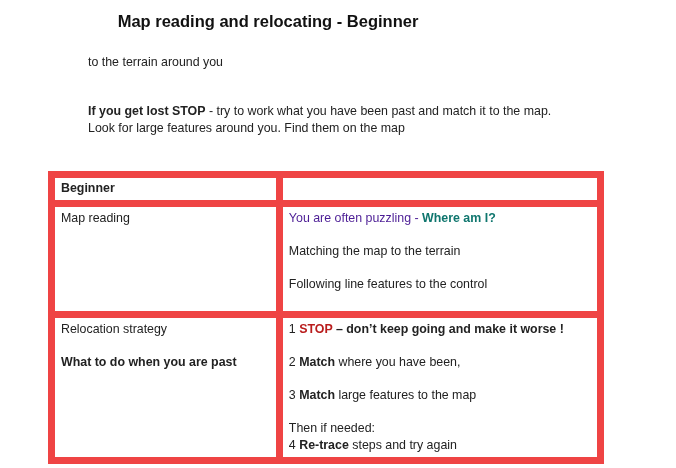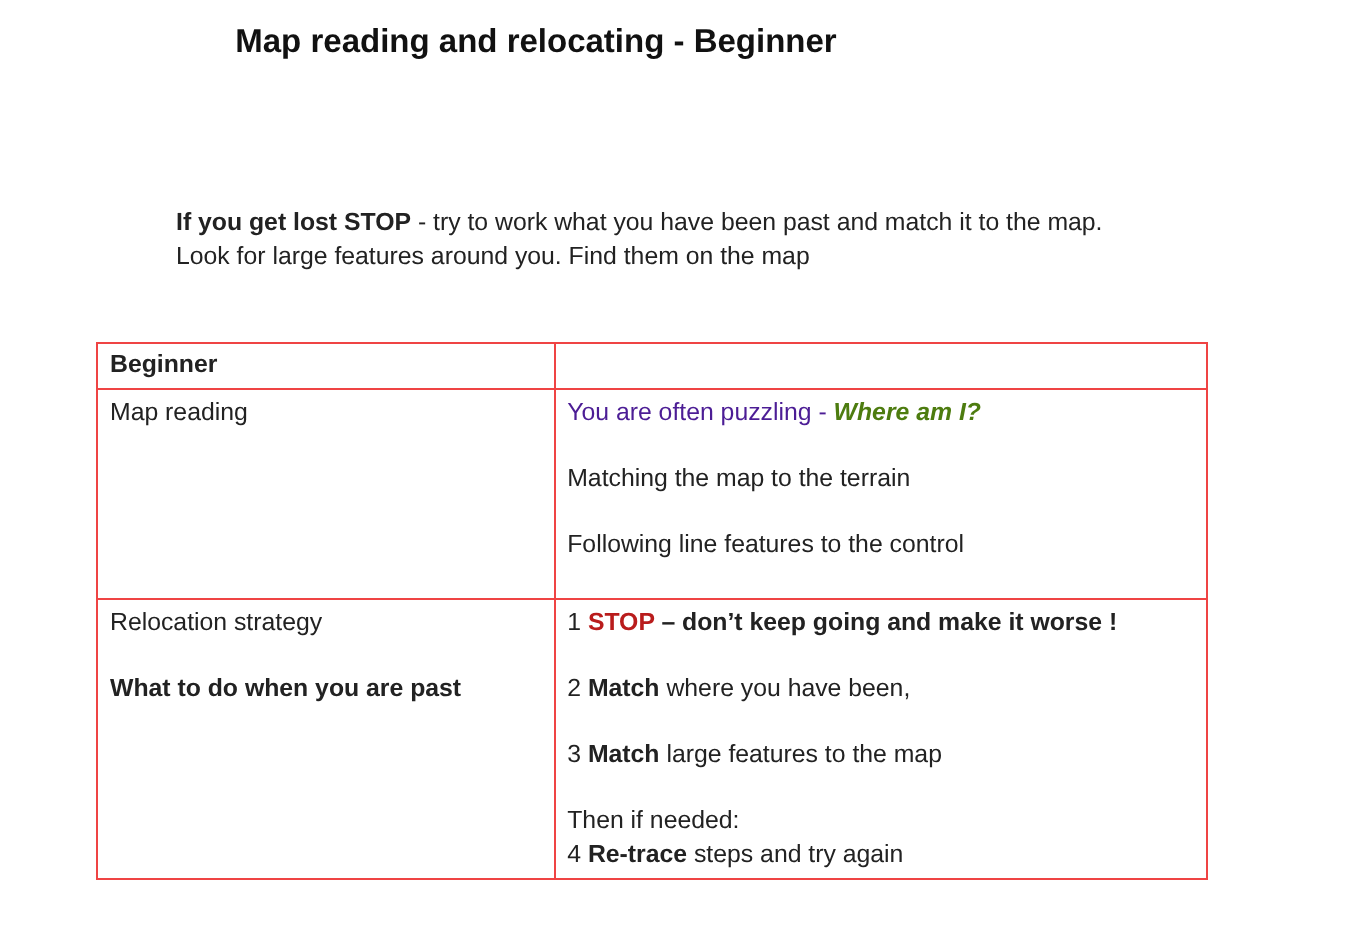--- a/index.html
+++ b/index.html
@@ -42,41 +42,42 @@
     .doc-table {
       position: absolute;
       left: 48px;
       top: 171px;
       width: 556px;
       border-collapse: collapse;
       font-size: 12.4px;
       color: #222222;
     }
     .doc-table td {
-      border: 1px solid #ef4444;
+      border: 7px solid #ef4444;
       vertical-align: top;
       padding: 3px 6px 0 6px;
     }
     .col1 { width: 216px; }
     .col2 { width: 314px; }
     .row-header td { height: 19px; }
     .row-map td { height: 101px; }
     .row-reloc td { height: 136px; }
     .line { display: block; line-height: 17px; }
     .gap { height: 16px; }
     .orange { color: #4c1d95; font-weight: normal; }
-    .orange-italic { color: #4d7c0f; font-weight: bold; font-style: italic; }
+    .orange-italic { color: #0f766e; font-weight: bold; }
     .red { color: #b91c1c; font-weight: bold; }
   </style>
 </head>
 <body>
 
 <div class="title">Map reading and relocating - Beginner</div>
 
 <div class="intro intro-1">
+  <p>to the terrain around you</p>
 </div>
 
 <div class="intro intro-2">
   <p>
     <span class="bold">If you get lost STOP</span><span> - try to work what you have been past and match it to the map.</span>
   </p>
   <p>Look for large features around you.  Find them on the map</p>
 </div>
 
 <table class="doc-table">

